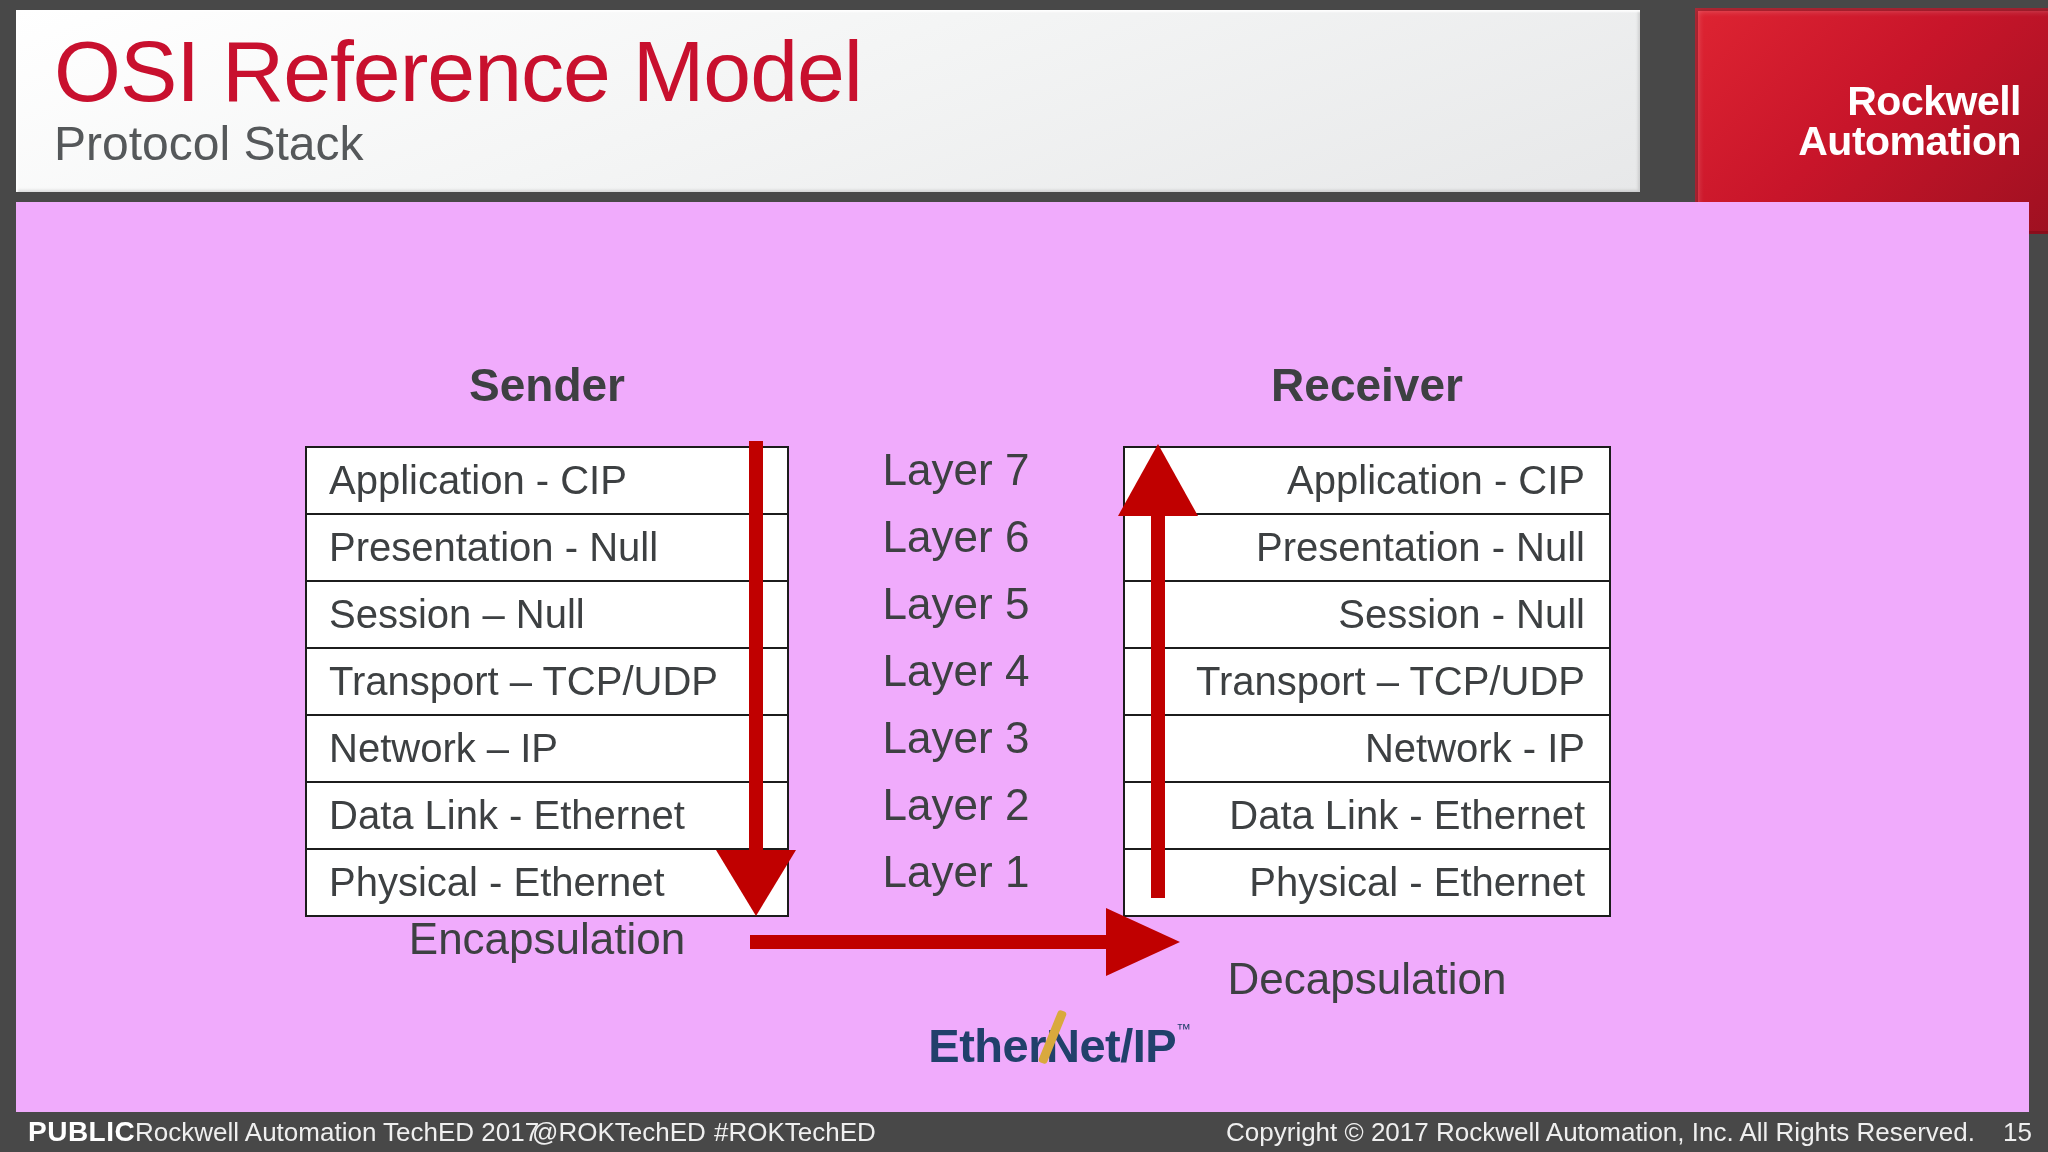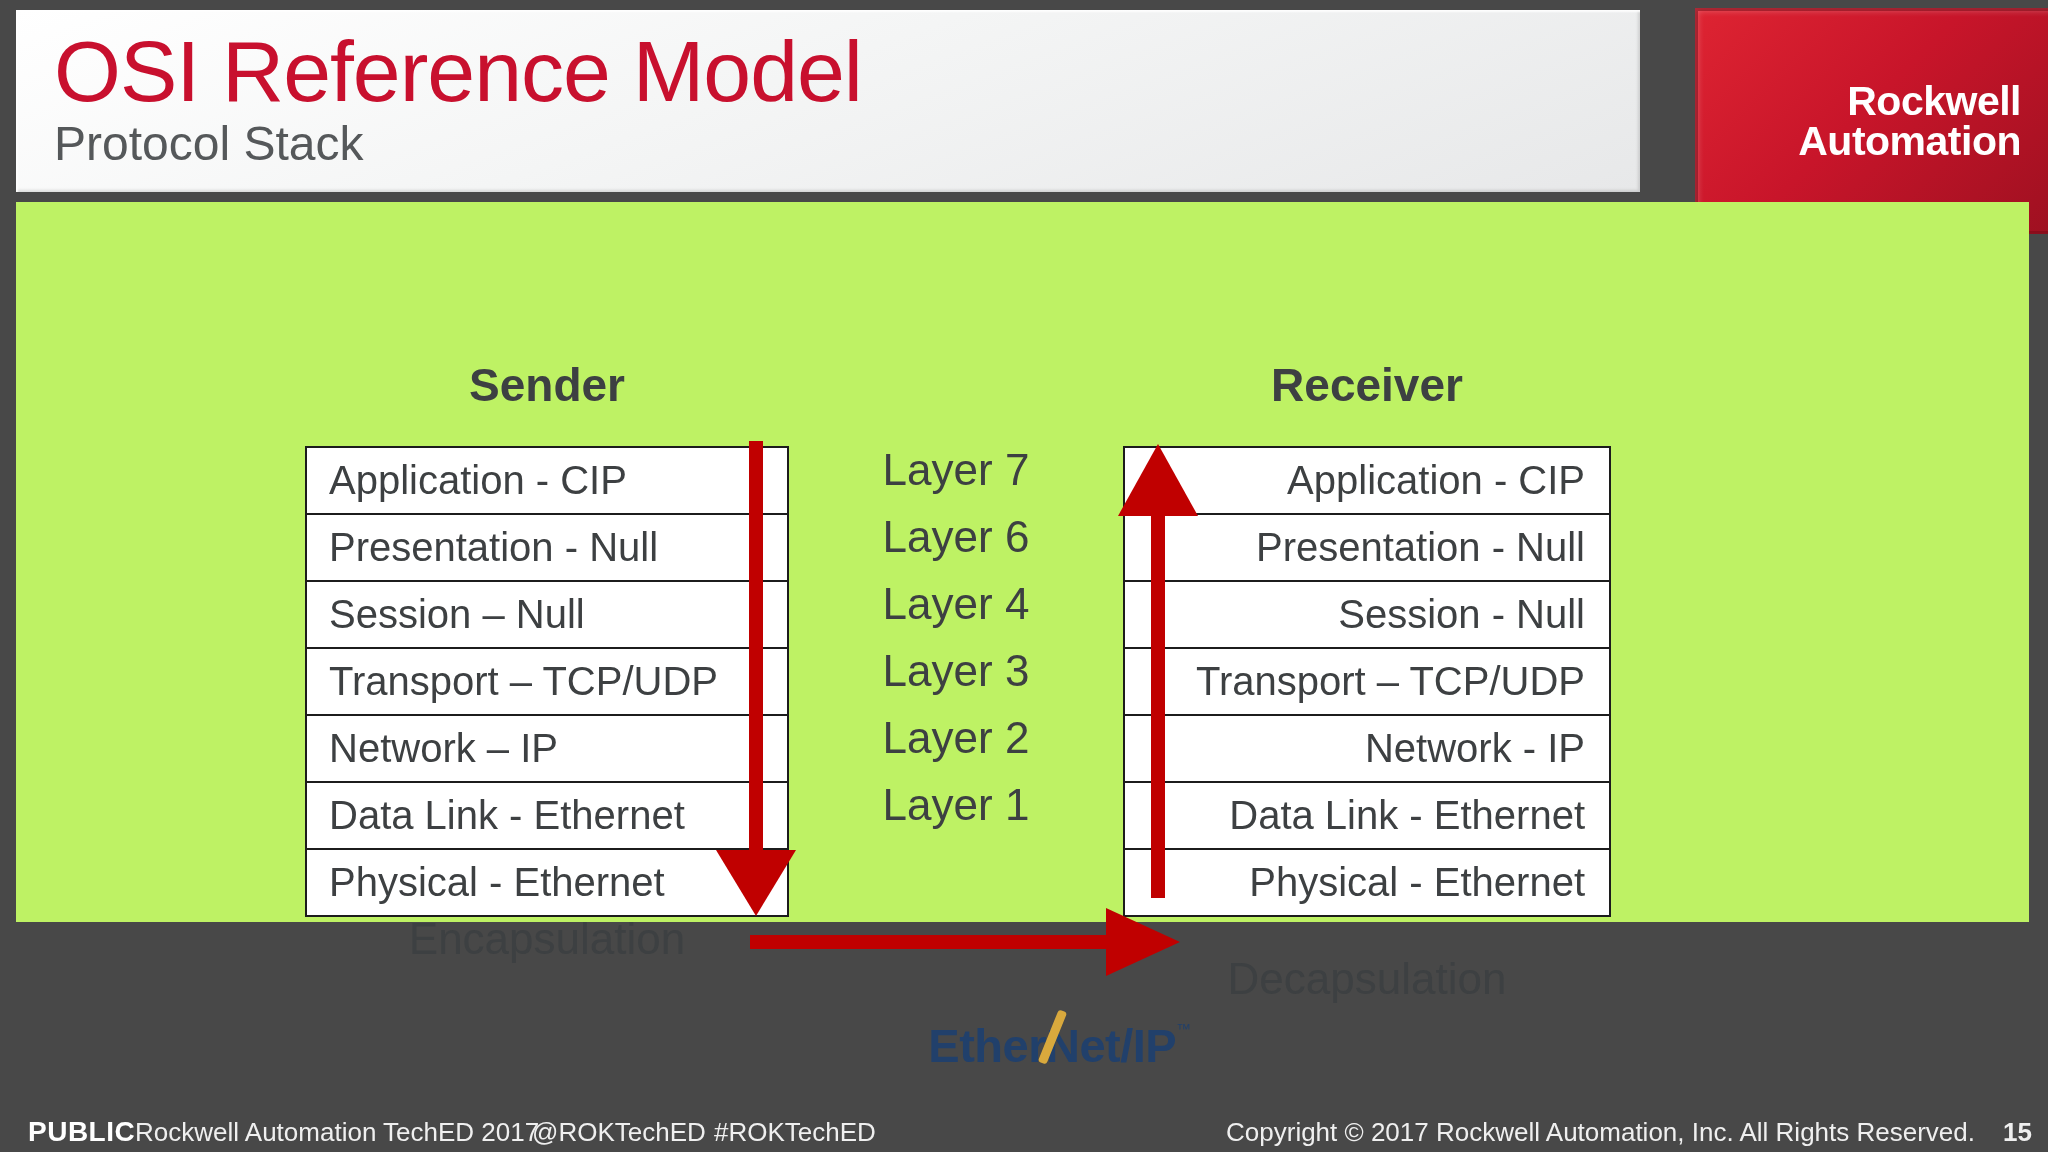--- a/index.html
+++ b/index.html
@@ -30,22 +30,22 @@
     box-shadow:inset 0 0 0 3px rgba(120,8,20,.55), inset 3px 3px 6px rgba(255,255,255,.25);
     display:flex;flex-direction:column;justify-content:center;align-items:flex-end;
     padding-right:48px;box-sizing:border-box;margin-left:40px;
   }
   .logo-line{
     color:#ffffff;font-weight:bold;font-size:41px;line-height:.98;
     letter-spacing:-.5px;white-space:nowrap;
   }
   
   .content{
-    position:absolute;left:16px;top:202px;width:2013px;height:720px;
-    background:#bef264;
+    position:absolute;left:16px;top:202px;width:2013px;height:910px;
+    background:#f0abfc;
   }
   .col-title{
     position:absolute;top:156px;text-align:center;
     font-size:46px;font-weight:bold;color:#3d4042;
   }
   .col-title.sender{left:289px;width:484px;}
   .col-title.receiver{left:1107px;width:488px;}
   .stack-table{
     position:absolute;top:244px;border:2px solid #1c1c1c;background:#fff;
     box-sizing:content-box;
@@ -88,21 +88,21 @@
   }
   .footer span{
     position:absolute;top:0;height:40px;display:flex;align-items:center;
     font-size:26px;color:#efefef;white-space:nowrap;
   }
   .footer .public{left:28px;font-weight:bold;font-size:28px;color:#ffffff;letter-spacing:.5px;}
   .footer .event{left:135px;}
   .footer .twitter{left:512px;margin-left:20px;}
   .footer .hashtag{left:714px;}
   .footer .copyright{right:73px;}
-  .footer .page{right:16px;font-weight:bold;}
+  .footer .page{right:16px;}
 </style>
 </head>
 <body>
 
 <div class="header-band">
   <div class="title-block">
     <div class="slide-title">OSI Reference Model</div>
     <div class="slide-subtitle">Protocol Stack</div>
   </div>
 </div>
@@ -123,20 +123,21 @@
     <div class="stack-row">Session – Null</div>
     <div class="stack-row">Transport – TCP/UDP</div>
     <div class="stack-row">Network – IP</div>
     <div class="stack-row">Data Link - Ethernet</div>
     <div class="stack-row">Physical - Ethernet</div>
   </div>
 
   <div class="layer-col">
     <div class="layer-row">Layer 7</div>
     <div class="layer-row">Layer 6</div>
+    <div class="layer-row">Layer 5</div>
     <div class="layer-row">Layer 4</div>
     <div class="layer-row">Layer 3</div>
     <div class="layer-row">Layer 2</div>
     <div class="layer-row">Layer 1</div>
   </div>
 
   <div class="stack-table receiver">
     <div class="stack-row">Application - CIP</div>
     <div class="stack-row">Presentation - Null</div>
     <div class="stack-row">Session - Null</div>

